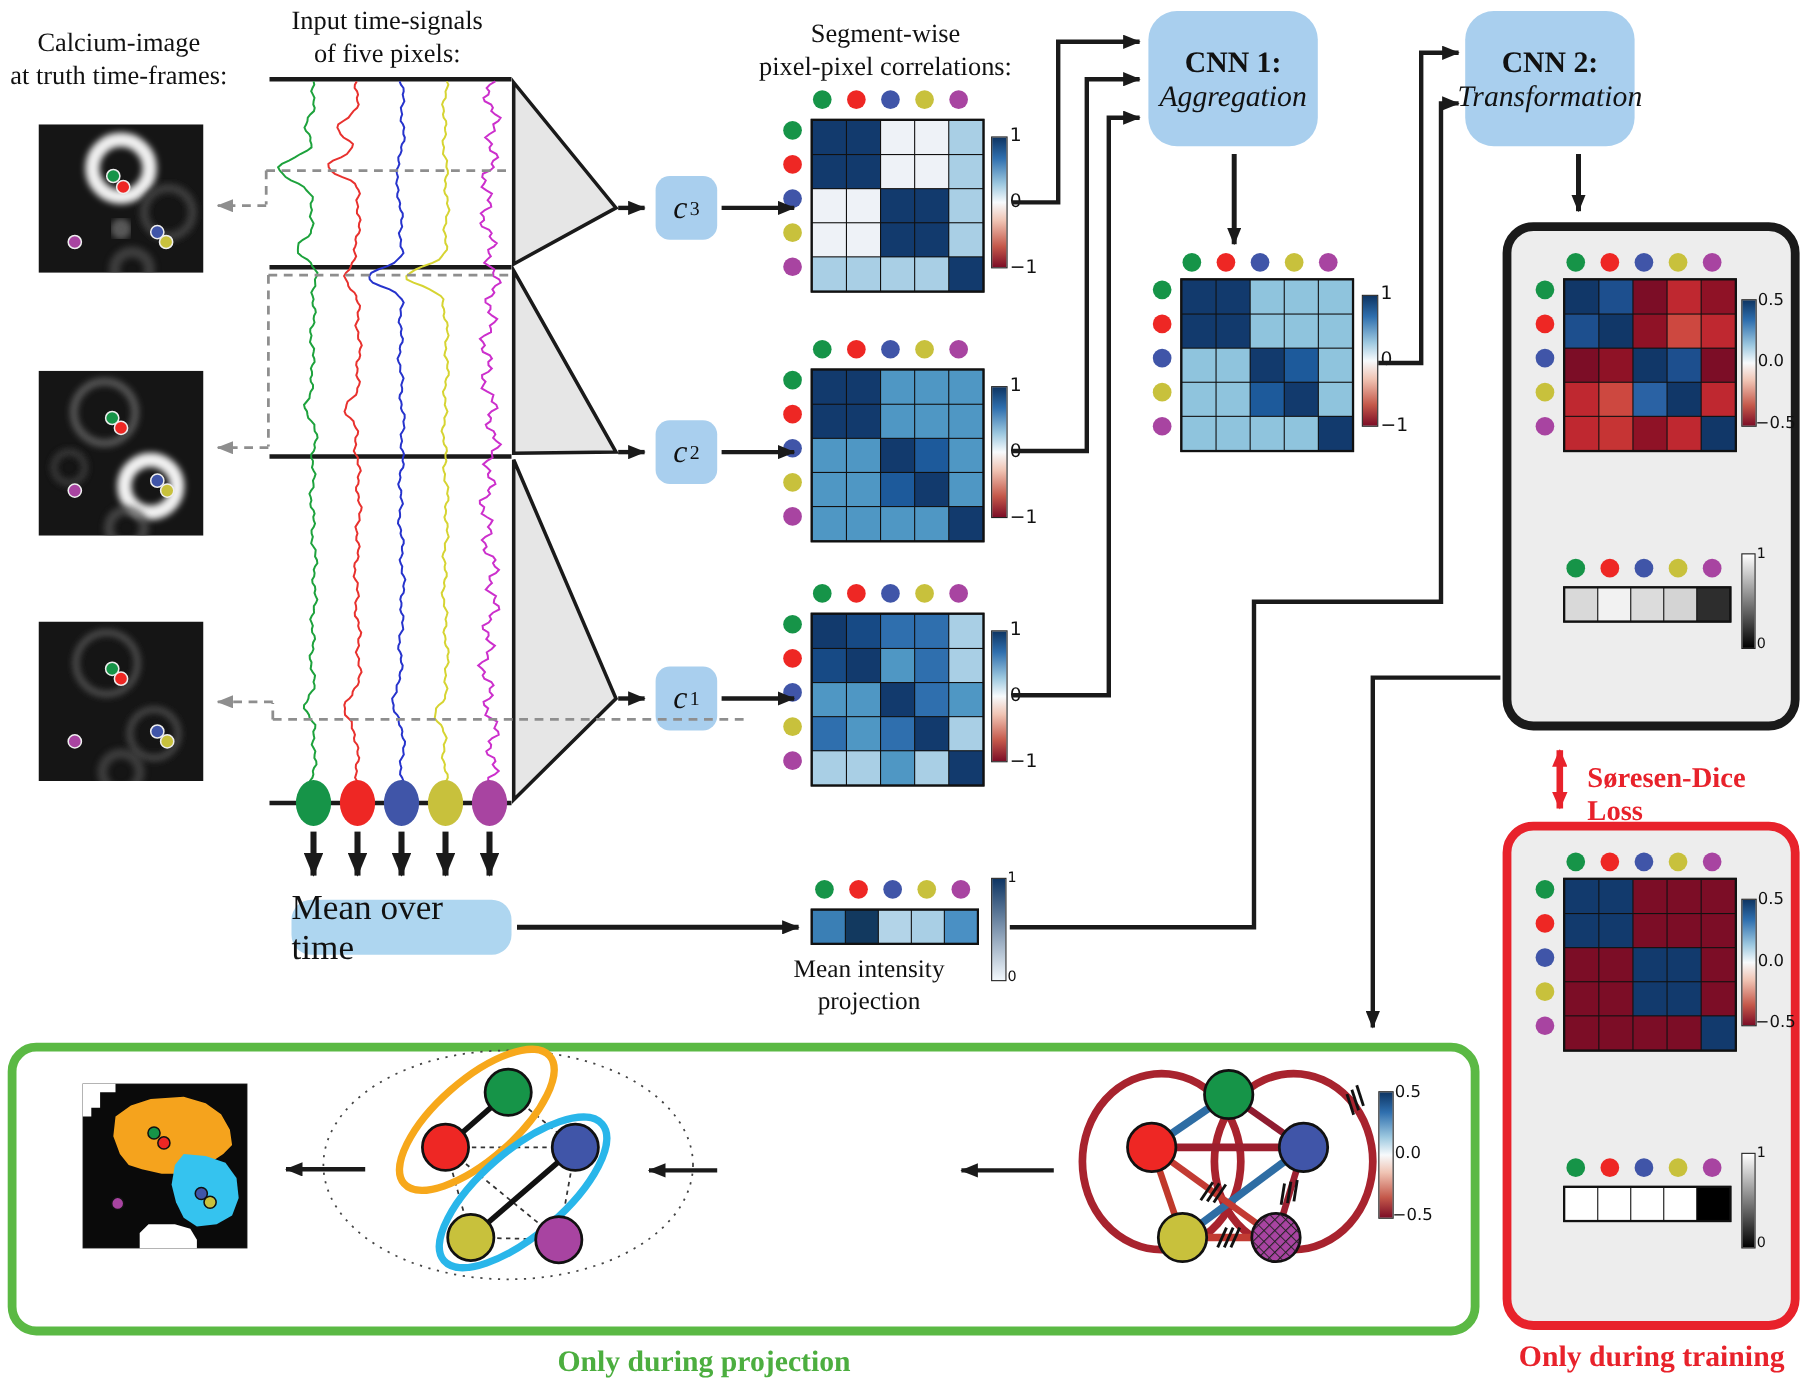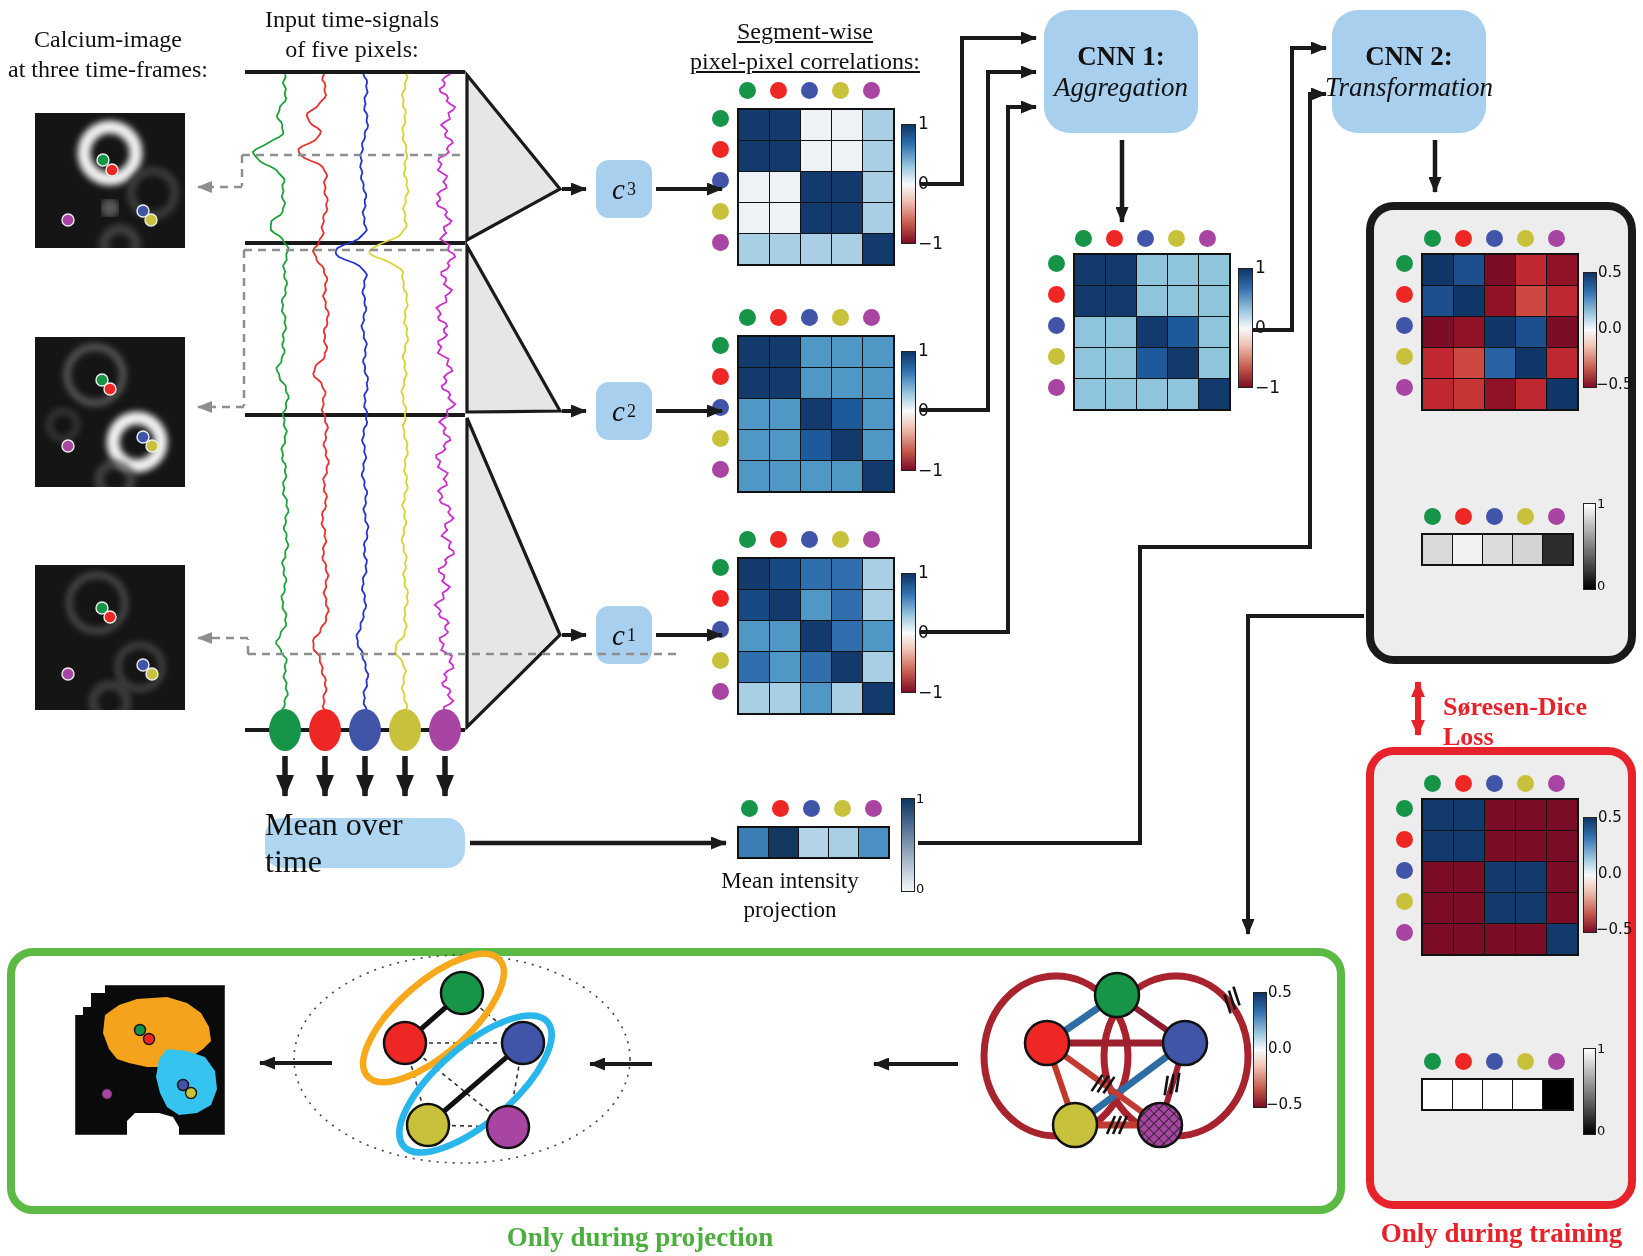--- a/index.html
+++ b/index.html
@@ -39,27 +39,27 @@
   svg.layer{position:absolute;left:0;top:0;z-index:4;pointer-events:none;}
   svg.fig{position:absolute;z-index:2;}
 </style>
 </head>
 <body>
 
 <div id="canvas">
 
   <div class="abs ctr title" style="left:0;top:24px;width:216px;">
     <div>Calcium-image</div>
-    <div>at three time-frames:</div>
+    <div>at truth time-frames:</div>
   </div>
   <div class="abs ctr title" style="left:232px;top:4px;width:240px;">
     <div>Input time-signals</div>
     <div>of five pixels:</div>
   </div>
-  <div class="abs ctr title" style="left:660px;top:16px;width:290px;text-decoration:underline;">
+  <div class="abs ctr title" style="left:660px;top:16px;width:290px;">
     <div>Segment-wise</div>
     <div>pixel-pixel correlations:</div>
   </div>
 
   <svg id="ci1" class="fig" style="left:35px;top:113px;" width="150" height="135">
       <defs>
         <filter id="ci1b" x="-40%" y="-40%" width="180%" height="180%">
           <feGaussianBlur stdDeviation="3"></feGaussianBlur>
         </filter>
       </defs>

